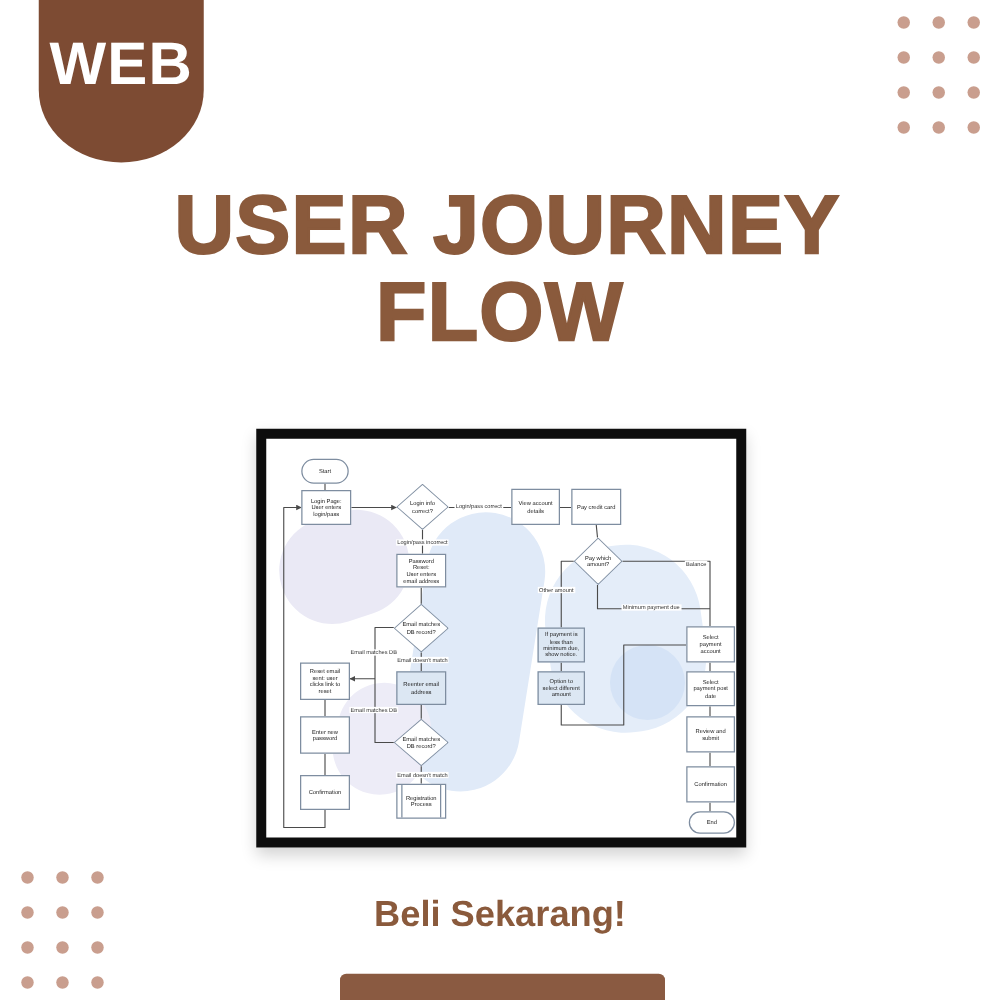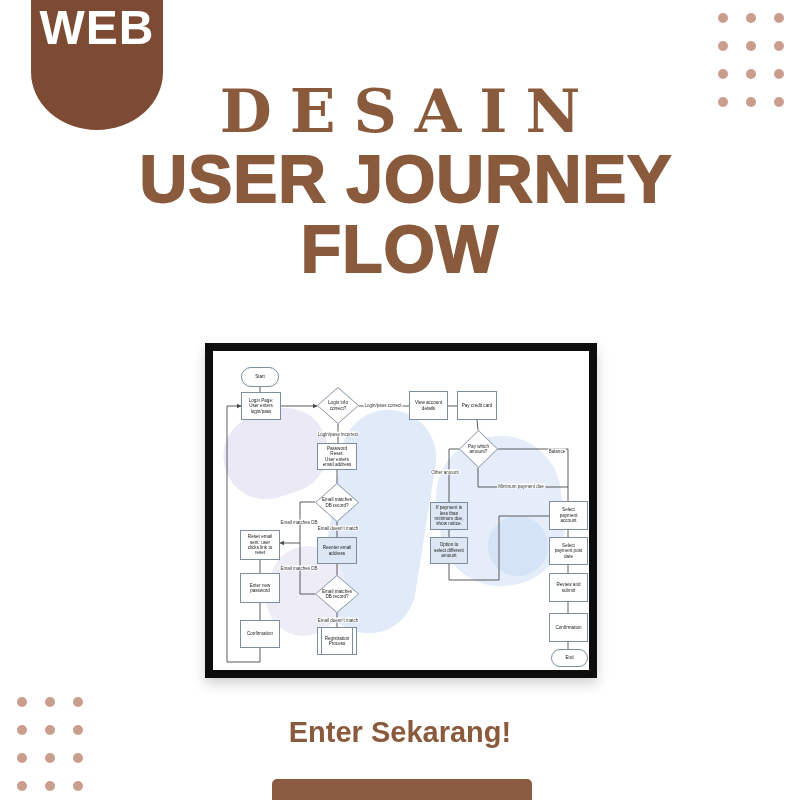--- a/index.html
+++ b/index.html
@@ -10,21 +10,21 @@
   .canvas{position:absolute;inset:0;}
 
   
   .badge{
     position:absolute;left:31px;top:0;width:132px;height:130px;
     background:var(--brown_badge);
     border-radius:0 0 66px 66px / 0 0 58px 58px;
     text-align:center;
   }
   .badge-text{
-    display:inline-block;
+    display:inline-block;margin-top:24px;
     font-size:48px;font-weight:bold;color:#ffffff;letter-spacing:1px;
   }
 
   
   .dots{position:absolute;display:grid;grid-template-columns:repeat(3,10px);gap:18px 18px;}
   .dots i{width:10px;height:10px;border-radius:50%;background:var(--dot);}
   .dots-tr{left:718px;top:13px;}
   .dots-bl{left:17px;top:697px;}
 
   
@@ -113,21 +113,20 @@
       <i></i>
       <i></i>
       <i></i>
       <i></i>
       <i></i>
       <i></i>
       <i></i>
       <i></i>
     </div>
 
-  <div class="title-serif">DESAIN</div>
   <div class="title-bold t1">USER JOURNEY</div>
   <div class="title-bold t2">FLOW</div>
 
   <div class="frame">
     <div class="fc" id="fc-nodes">
       <i class="wm wm1"></i>
       <i class="wm wm2"></i>
       <i class="wm wm3"></i>
       <i class="wm wm4"></i>
       <i class="wm wm5"></i>
@@ -281,16 +280,16 @@
       <i></i>
       <i></i>
       <i></i>
       <i></i>
       <i></i>
       <i></i>
       <i></i>
       <i></i>
     </div>
 
-  <div class="cta">Enter Sekarang!</div>
+  <div class="cta">Beli Sekarang!</div>
   <div class="bar"></div>
 
 </div>
 
 </body></html>

